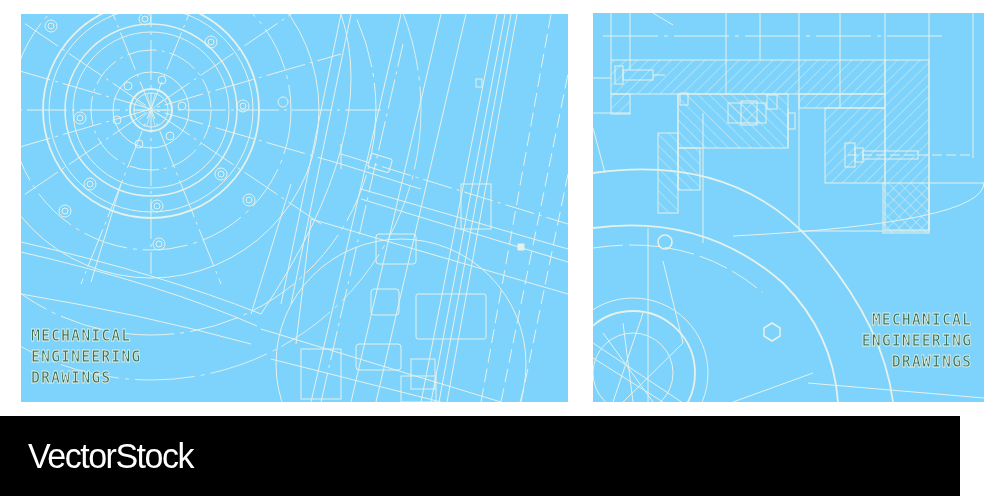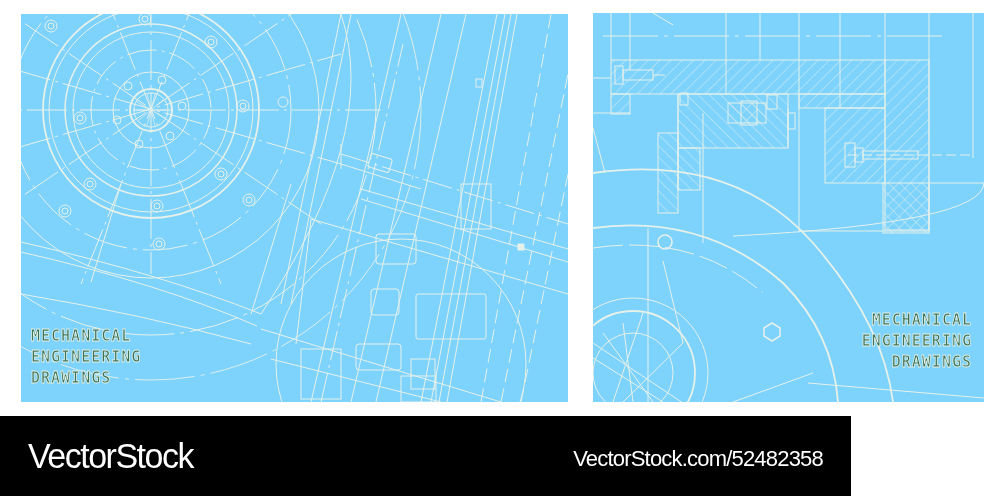--- a/index.html
+++ b/index.html
@@ -15,21 +15,21 @@
     .panel svg { position: absolute; left: 0; top: 0; }
     .outline-title {
       position: absolute; font-family: "DejaVu Sans Mono", monospace; font-weight: bold;
       font-size: 15px; line-height: 21px; letter-spacing: 1px;
       color: #3a7058; -webkit-text-stroke: 0.8px #dfeee5;
       white-space: pre;
     }
     #title-left { left: 10px; top: 312px; text-align: left; }
     #title-right { right: 12px; top: 297px; text-align: right; }
     .footer {
-      position: absolute; left: 0; top: 416px; width: 851px; height: 80px; background: #000000;
+      position: absolute; left: 0; top: 416px; width: 960px; height: 80px; background: #000000;
     }
     .brand {
       position: absolute; left: 28px; top: 20px; color: #ffffff;
       font-family: "Liberation Sans", sans-serif; font-size: 34px; letter-spacing: -1.5px;
       transform: scaleY(1.05);
     }
     .url {
       position: absolute; right: 28px; top: 30px; color: #ffffff;
       font-family: "Liberation Sans", sans-serif; font-size: 22px; letter-spacing: -0.8px;
     }
@@ -252,14 +252,13 @@
     <polygon points="171,315 179,310 187,315 187,323 179,328 171,323" stroke-width="1.5"></polygon>
     <line x1="215" y1="370" x2="391" y2="385"></line>
   </svg>
   <div class="outline-title" id="title-right">MECHANICAL
 ENGINEERING
 DRAWINGS</div>
 </div>
 
 <div class="footer">
   <div class="brand">VectorStock</div>
-  <div class="url">VectorStock.com/52482358</div>
 </div>
 
 </body></html>

